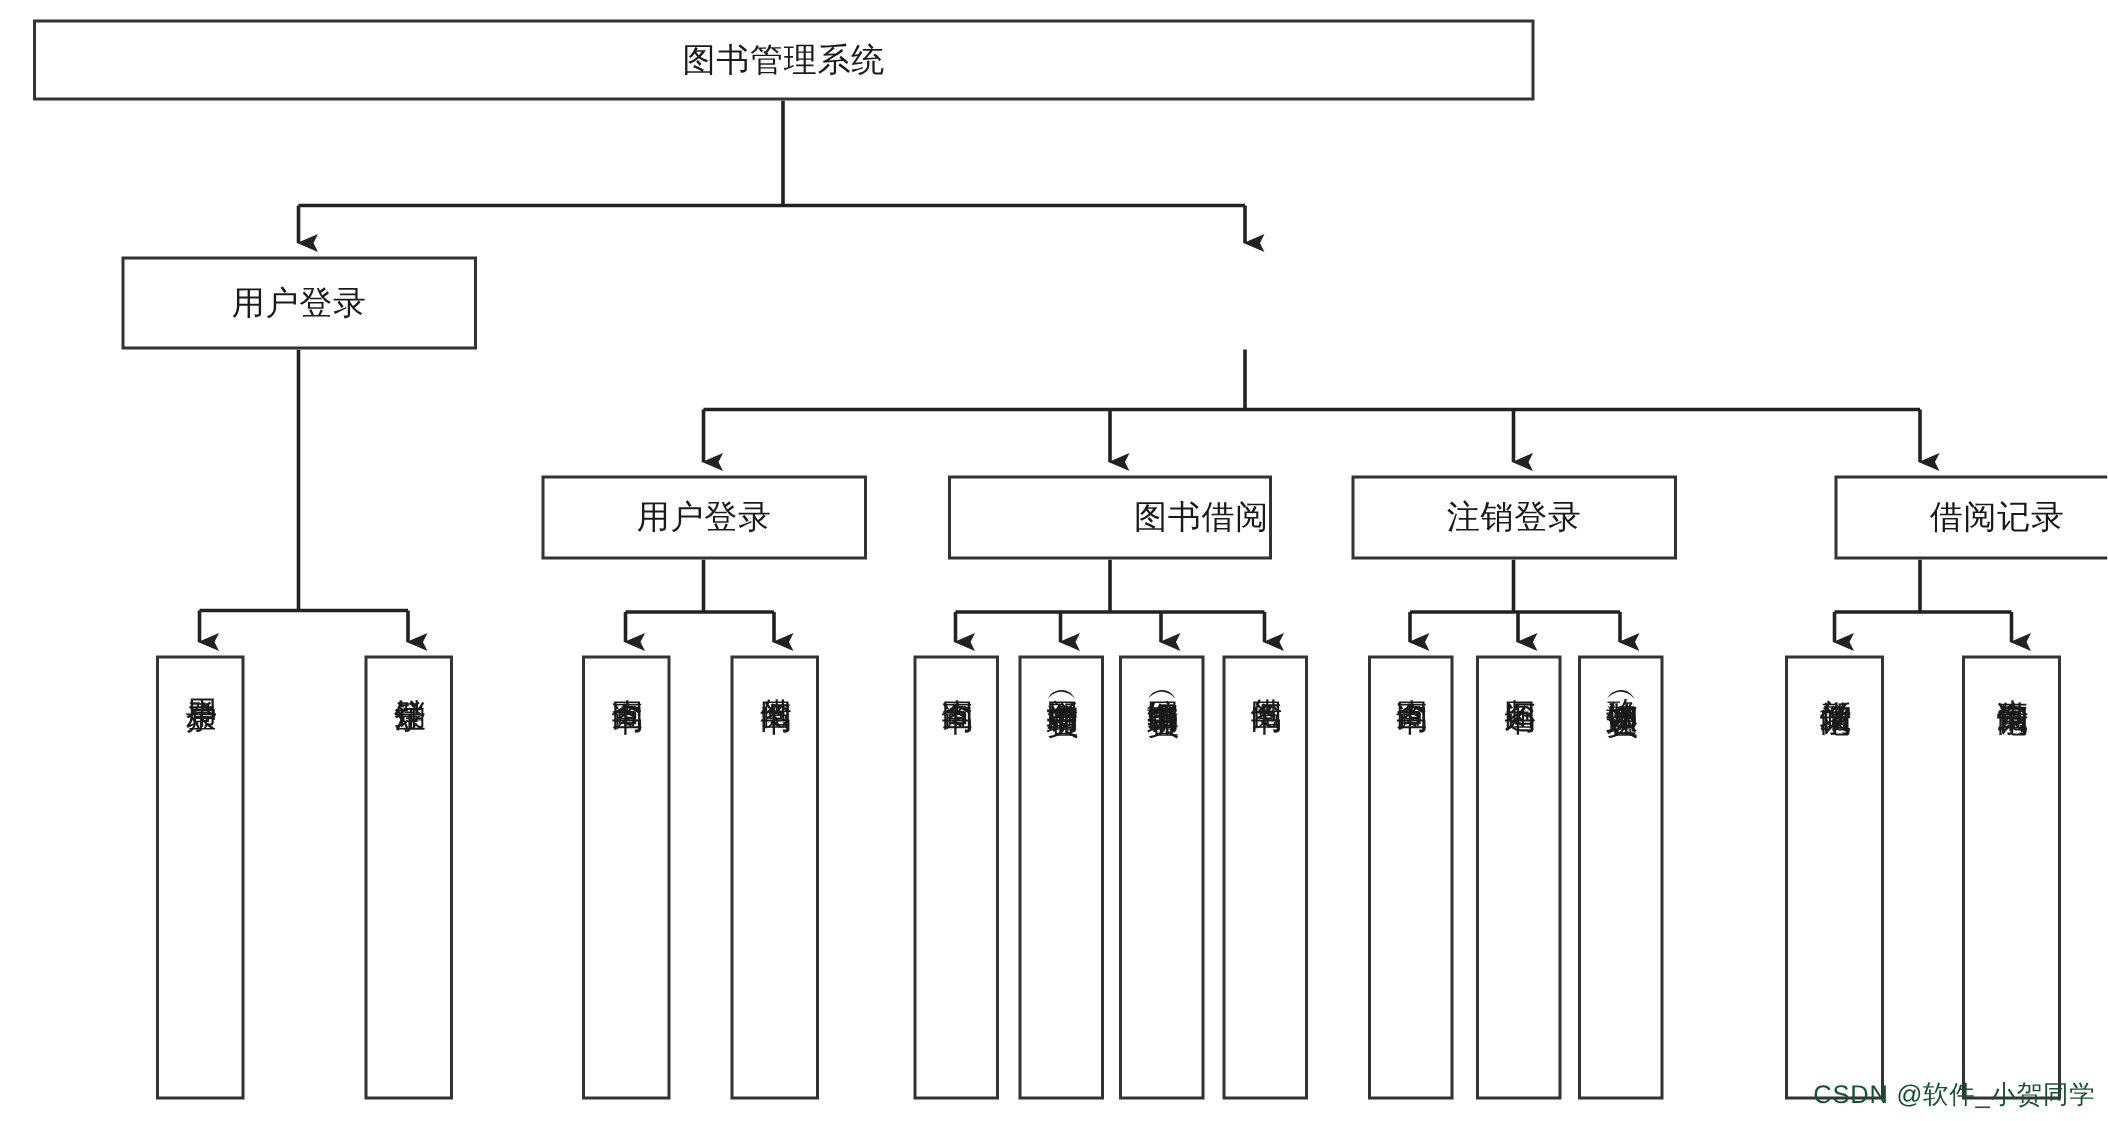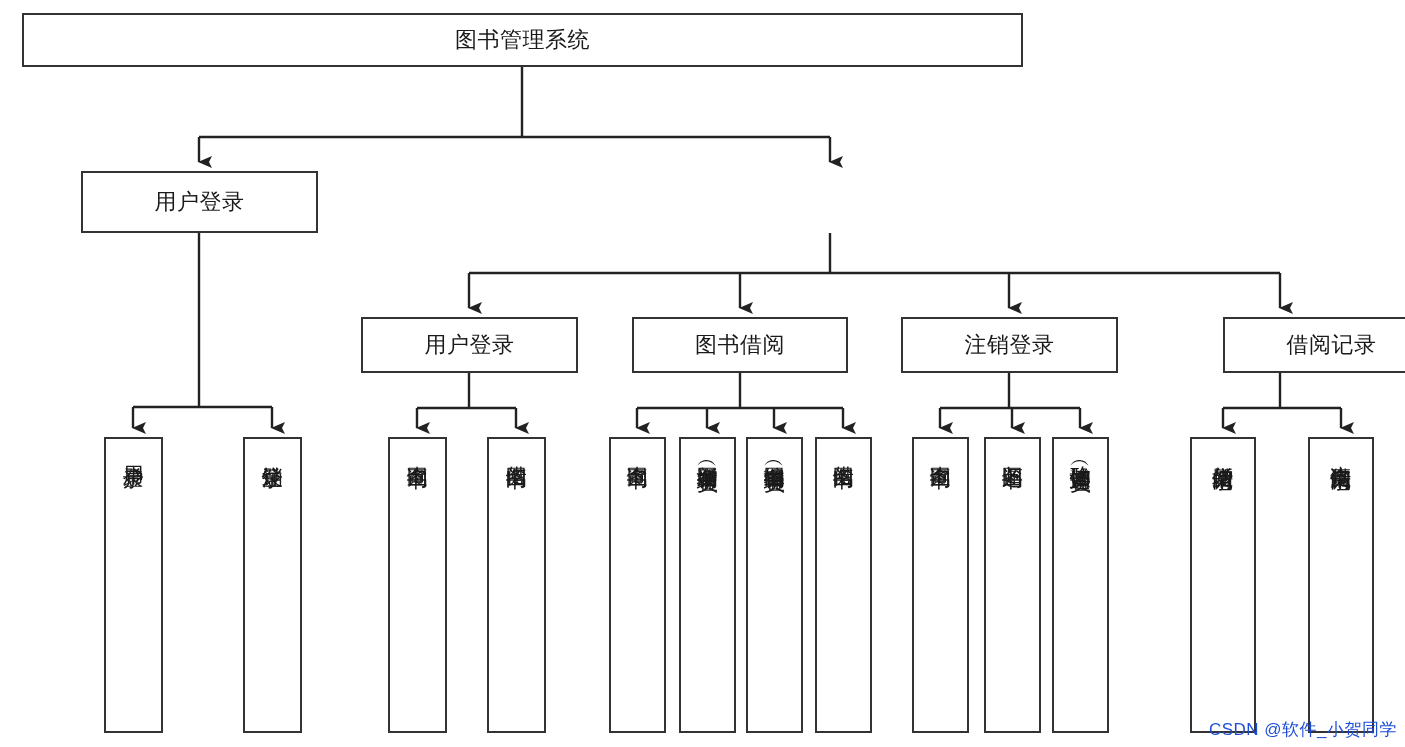--- a/index.html
+++ b/index.html
@@ -56,21 +56,21 @@
     text-orientation: upright;
     line-height: 1.12;
     letter-spacing: 1px;
     white-space: nowrap;
   }
   .watermark {
     position: absolute;
     right: 8px;
     bottom: 6px;
     font-size: 17px;
-    color: #1d4ed8;
+    color: #14532d;
     white-space: nowrap;
     letter-spacing: 0.5px;
   }
 </style>
 </head>
 <body>
 
 <div id="canvas">
 
   <svg id="edges" viewBox="0 0 1405 747">
@@ -127,21 +127,21 @@
     <span class="label">图书管理系统</span>
   </div>
 
   <div class="node node-l2" style="left:81px; top:171px; width:237px; height:62px;">
     <span class="label">用户登录</span>
   </div>
 
   <div class="node node-l3" style="left:361px; top:317px; width:217px; height:56px;">
     <span class="label">用户登录</span>
   </div>
-  <div class="node node-l3" style="left:632px; top:317px; width:216px; height:56px;">
+  <div class="node node-l3" style="left:632px; top:317px; width:216px; height:56px;justify-content:flex-end;">
     <span class="label">图书借阅</span>
   </div>
   <div class="node node-l3" style="left:901px; top:317px; width:217px; height:56px;">
     <span class="label">注销登录</span>
   </div>
   <div class="node node-l3" style="left:1223px; top:317px; width:217px; height:56px;">
     <span class="label">借阅记录</span>
   </div>
 
   <div class="node node-leaf" style="left:104px; top:437px; width:59px; height:296px;">

